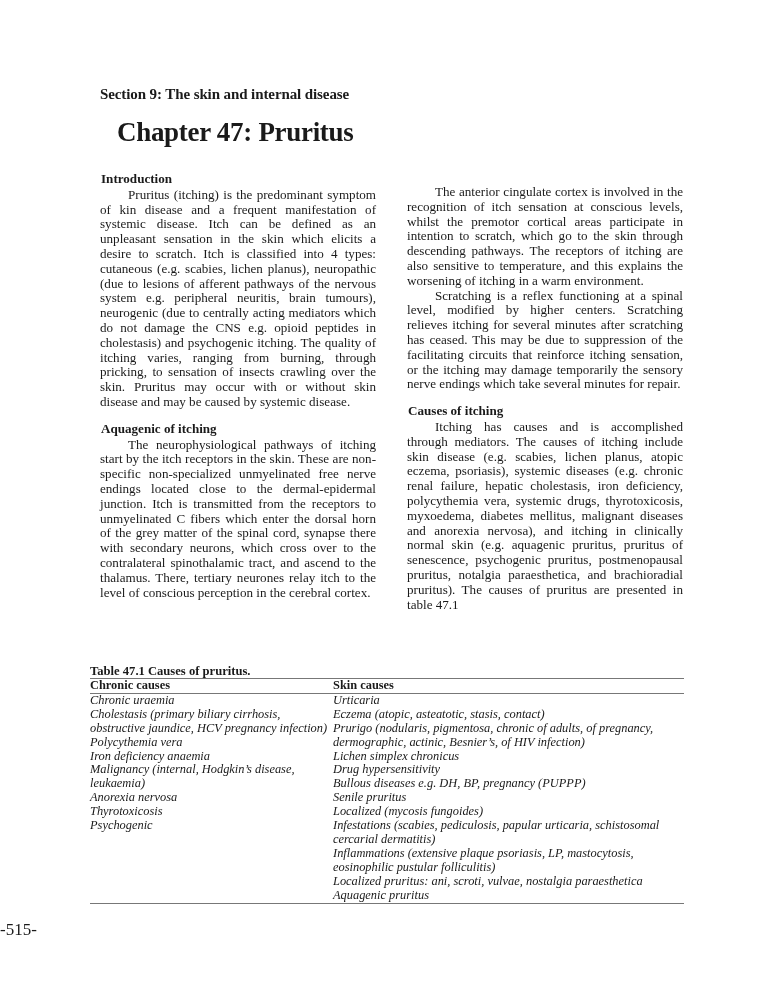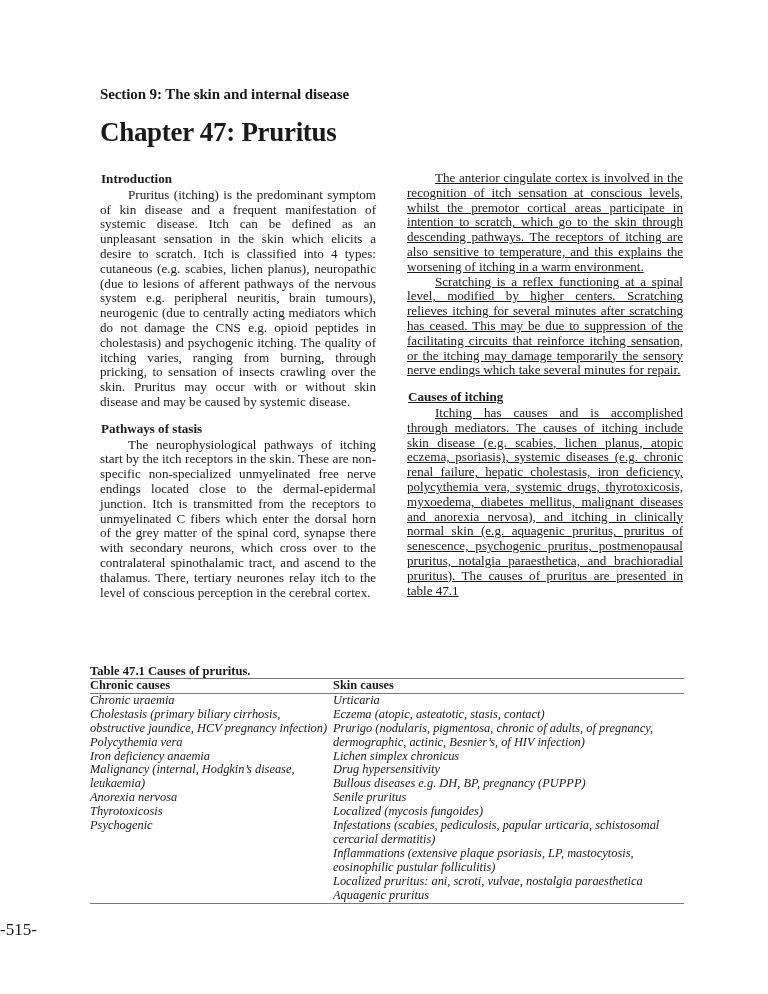--- a/index.html
+++ b/index.html
@@ -1,22 +1,22 @@
 <!DOCTYPE html>
 <html><head>
 <meta charset="utf-8">
 <style>
   html, body { margin:0; padding:0; background:#ffffff; }
   body { width:768px; height:994px; position:relative; overflow:hidden;
          font-family:"Liberation Serif", "DejaVu Serif", serif; color:#1a1a1a; }
   .section-title { position:absolute; left:100px; top:86px; font-size:15px; font-weight:bold; margin:0; letter-spacing:-0.1px; }
-  .chapter-title { position:absolute; left:100px; top:117px; font-size:27px; font-weight:bold; margin:0; letter-spacing:-0.3px; }
+  .chapter-title { position:absolute; left:117px; top:117px; font-size:27px; font-weight:bold; margin:0; letter-spacing:-0.3px; }
   .col { position:absolute; width:276px; font-size:13.1px; line-height:14.8px; }
   .col-left { left:100px; top:171px; }
-  .col-right { left:407px; top:171px;text-decoration:underline; }
+  .col-right { left:407px; top:185px; }
   .col h3 { font-size:13.1px; font-weight:bold; margin:1px; line-height:14.8px; }
   .col p { margin:0; text-align:justify; text-indent:28px; }
   .gap { height:11px; }
   .table-wrap { position:absolute; left:90px; top:664px; width:594px; }
   .table-caption { font-size:12.6px; font-weight:bold; line-height:14px; padding-left:0px; margin:0; }
   table { width:594px; border-collapse:collapse; font-size:12.4px; line-height:13.9px; }
   thead th { text-align:left; font-weight:bold; padding:0; border-top:1.5px solid #777; border-bottom:1.5px solid #777; }
   tbody td { vertical-align:top; padding:0; }
   td.c1, th.c1 { width:243px; }
   tbody tr:last-child td { border-bottom:1.5px solid #777;font-style:italic; }
@@ -26,21 +26,21 @@
 </head>
 <body>
 
 <h2 class="section-title">Section 9: The skin and internal disease</h2>
 <h1 class="chapter-title">Chapter 47: Pruritus</h1>
 
 <div class="col col-left">
   <h3>Introduction</h3>
   <p>Pruritus (itching) is the predominant symptom of kin disease and a frequent manifestation of systemic disease. Itch can be defined as an unpleasant sensation in the skin which elicits a desire to scratch. Itch is classified into 4 types: cutaneous (e.g. scabies, lichen planus), neuropathic (due to lesions of afferent pathways of the nervous system e.g. peripheral neuritis, brain tumours), neurogenic (due to centrally acting mediators which do not damage the CNS e.g. opioid peptides in cholestasis) and psychogenic itching. The quality of itching varies, ranging from burning, through pricking, to sensation of insects crawling over the skin. Pruritus may occur with or without skin disease and may be caused by systemic disease.</p>
   <div class="gap"></div>
-  <h3>Pathways of stasis</h3>
+  <h3>Aquagenic of itching</h3>
   <p>The neurophysiological pathways of itching start by the itch receptors in the skin. These are non-specific non-specialized unmyelinated free nerve endings located close to the dermal-epidermal junction. Itch is transmitted from the receptors to unmyelinated C fibers which enter the dorsal horn of the grey matter of the spinal cord, synapse there with secondary neurons, which cross over to the contralateral spinothalamic tract, and ascend to the thalamus. There, tertiary neurones relay itch to the level of conscious perception in the cerebral cortex.</p>
 </div>
 
 <div class="col col-right">
   <p>The anterior cingulate cortex is involved in the recognition of itch sensation at conscious levels, whilst the premotor cortical areas participate in intention to scratch, which go to the skin through descending pathways. The receptors of itching are also sensitive to temperature, and this explains the worsening of itching in a warm environment.</p>
   <p>Scratching is a reflex functioning at a spinal level, modified by higher centers. Scratching relieves itching for several minutes after scratching has ceased. This may be due to suppression of the facilitating circuits that reinforce itching sensation, or the itching may damage temporarily the sensory nerve endings which take several minutes for repair.</p>
   <div class="gap"></div>
   <h3>Causes of itching</h3>
   <p>Itching has causes and is accomplished through mediators. The causes of itching include skin disease (e.g. scabies, lichen planus, atopic eczema, psoriasis), systemic diseases (e.g. chronic renal failure, hepatic cholestasis, iron deficiency, polycythemia vera, systemic drugs, thyrotoxicosis, myxoedema, diabetes mellitus, malignant diseases and anorexia nervosa), and itching in clinically normal skin (e.g. aquagenic pruritus, pruritus of senescence, psychogenic pruritus, postmenopausal pruritus, notalgia paraesthetica, and brachioradial pruritus). The causes of pruritus are presented in table 47.1</p>
 </div>

